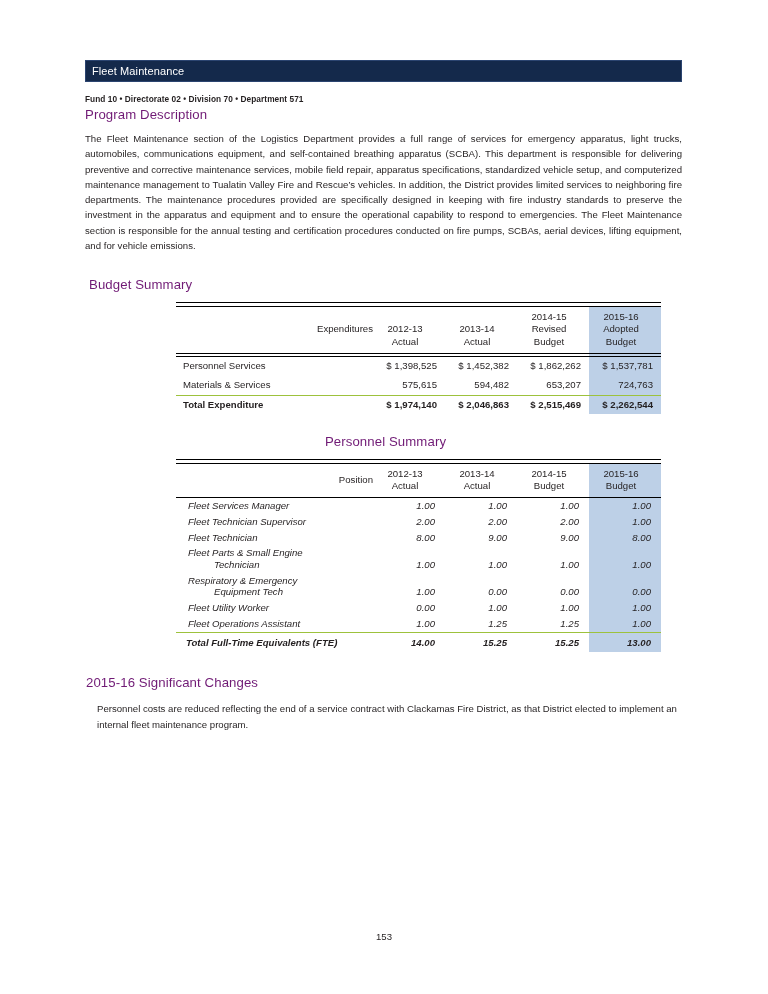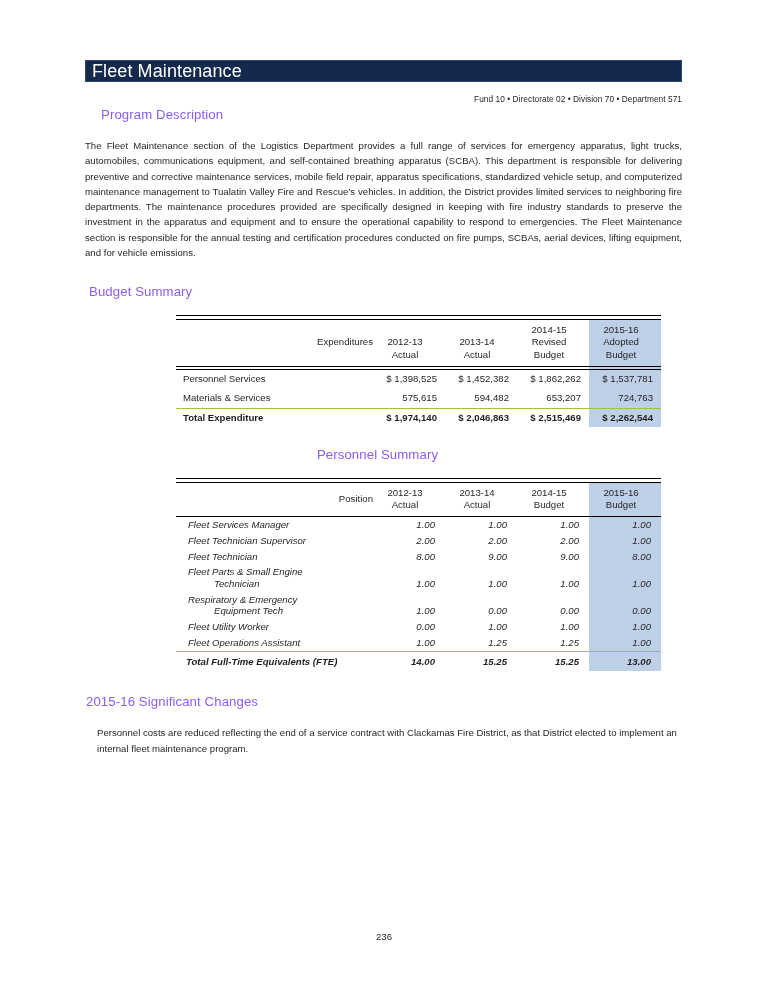--- a/index.html
+++ b/index.html
@@ -31,38 +31,38 @@
 
   
   .title-bar {
     background: #14294b;
     border: 1px solid #2b4470;
     box-sizing: border-box;
     height: 22px;
     line-height: 21px;
     padding: 0 6px;
     color: #ffffff;
-    font-size: 18px;
+    font-size: 11px;
     letter-spacing: 0.1px;
   }
 
   
   .fund-line {
-    text-align: right;
     font-size: 8.3px;
     color: #231f20;
     margin-top: 12px;
     letter-spacing: 0.05px;
+    font-weight: bold;
   }
 
   
   .heading {
     font-size: 13.2px;
-    color: #8b5cf6;
-    margin: 16px;
+    color: #701a75;
+    margin: 0;
     padding: 0;
     font-weight: normal;
     letter-spacing: 0.1px;
   }
   .heading.h-program { margin-top: 3px; }
   .heading.h-budget { margin-top: 24px; margin-left: 4px; }
   .heading.h-personnel { margin-top: 20px; margin-left: 4px; text-align: center; }
   .heading.h-changes { margin-top: 23px; margin-left: 1px; }
 
   
@@ -398,14 +398,14 @@
           </tr>
         </tbody>
       </table>
     </div>
 
     <div class="heading h-changes">2015-16 Significant Changes</div>
     <p class="body sig">Personnel costs are reduced reflecting the end of a service contract with Clackamas Fire District, as that District elected to implement an internal fleet maintenance program.</p>
 
   </div>
 
-  <div class="page-num">236</div>
+  <div class="page-num">153</div>
 </div>
 
 </body></html>

